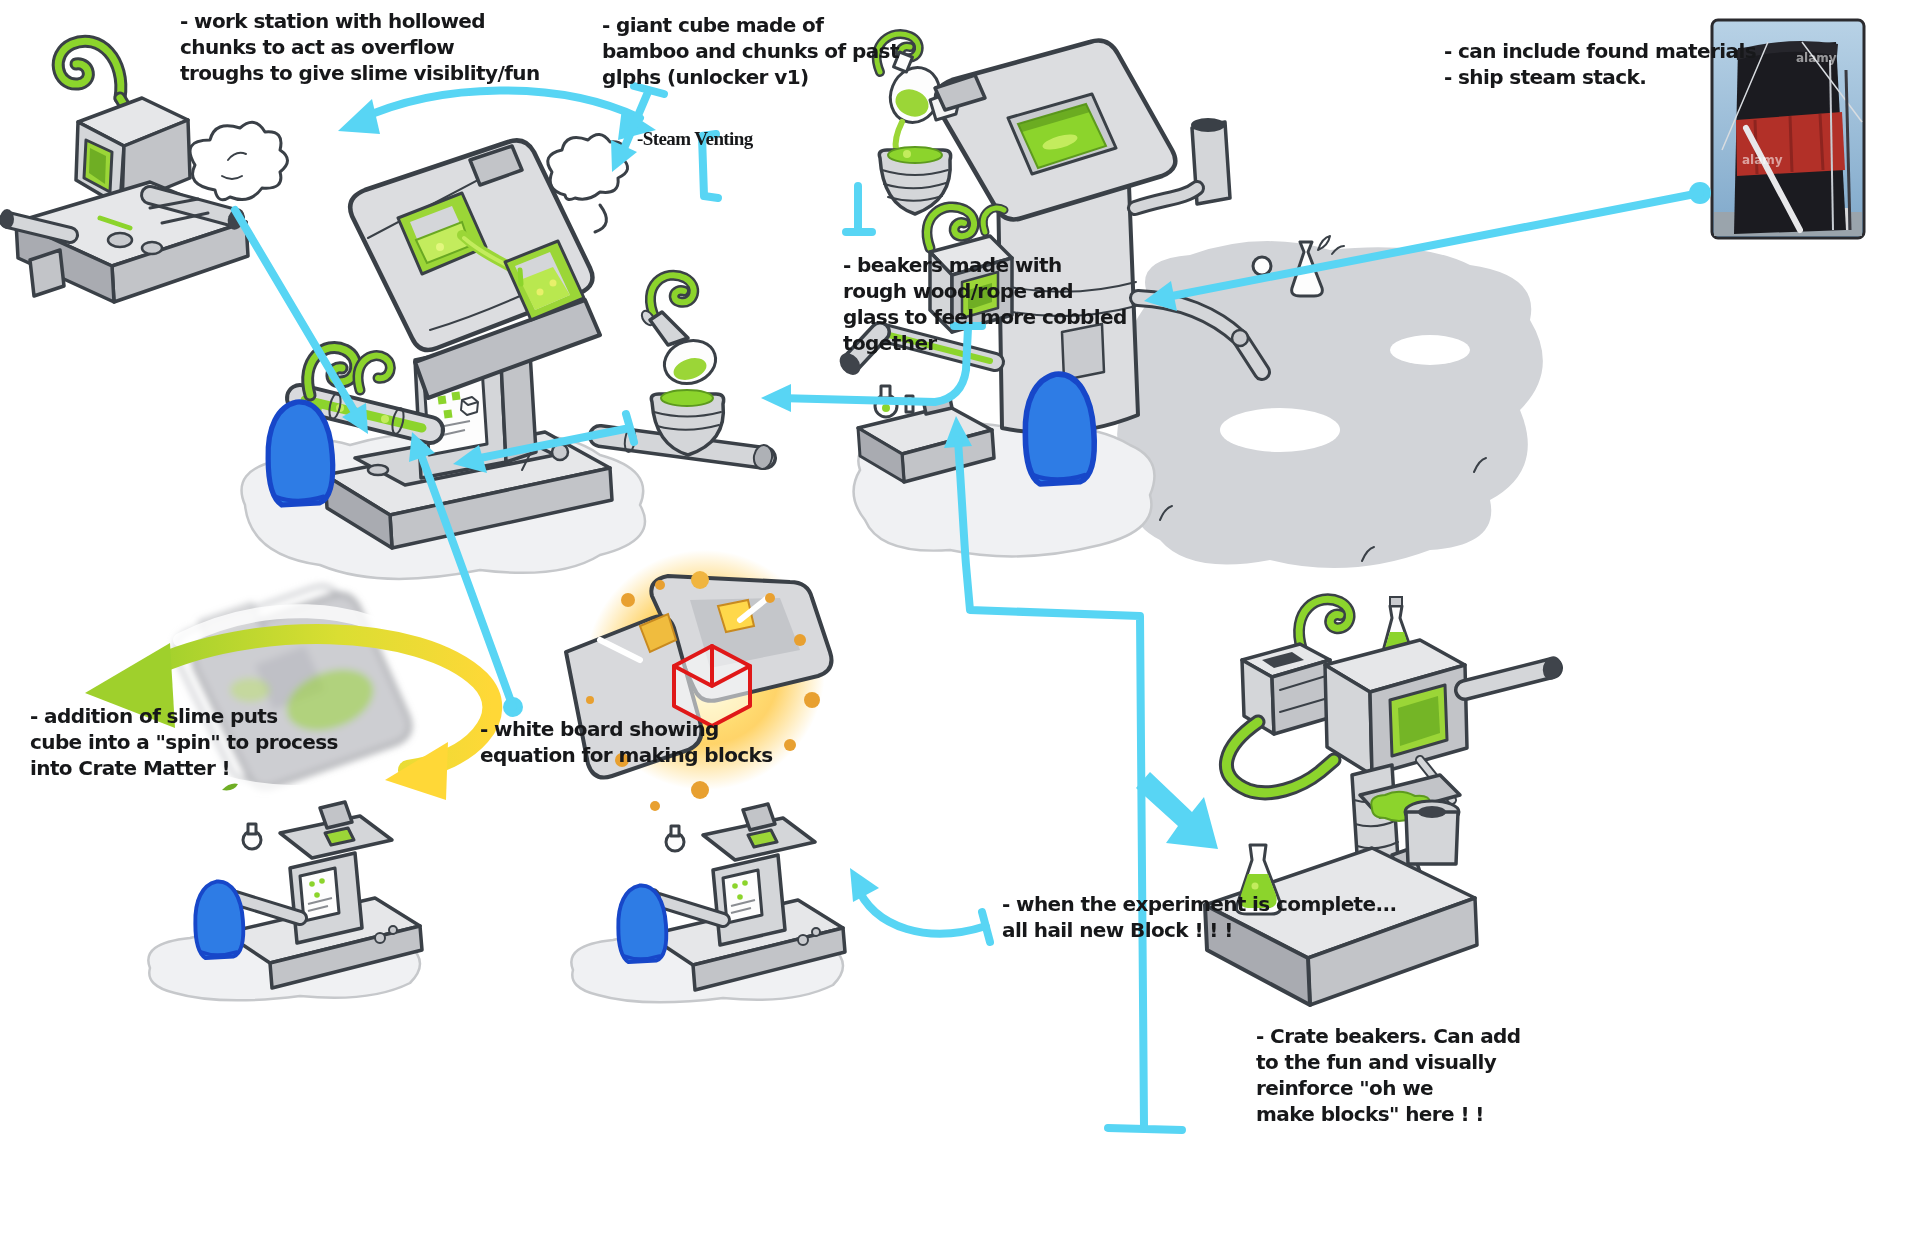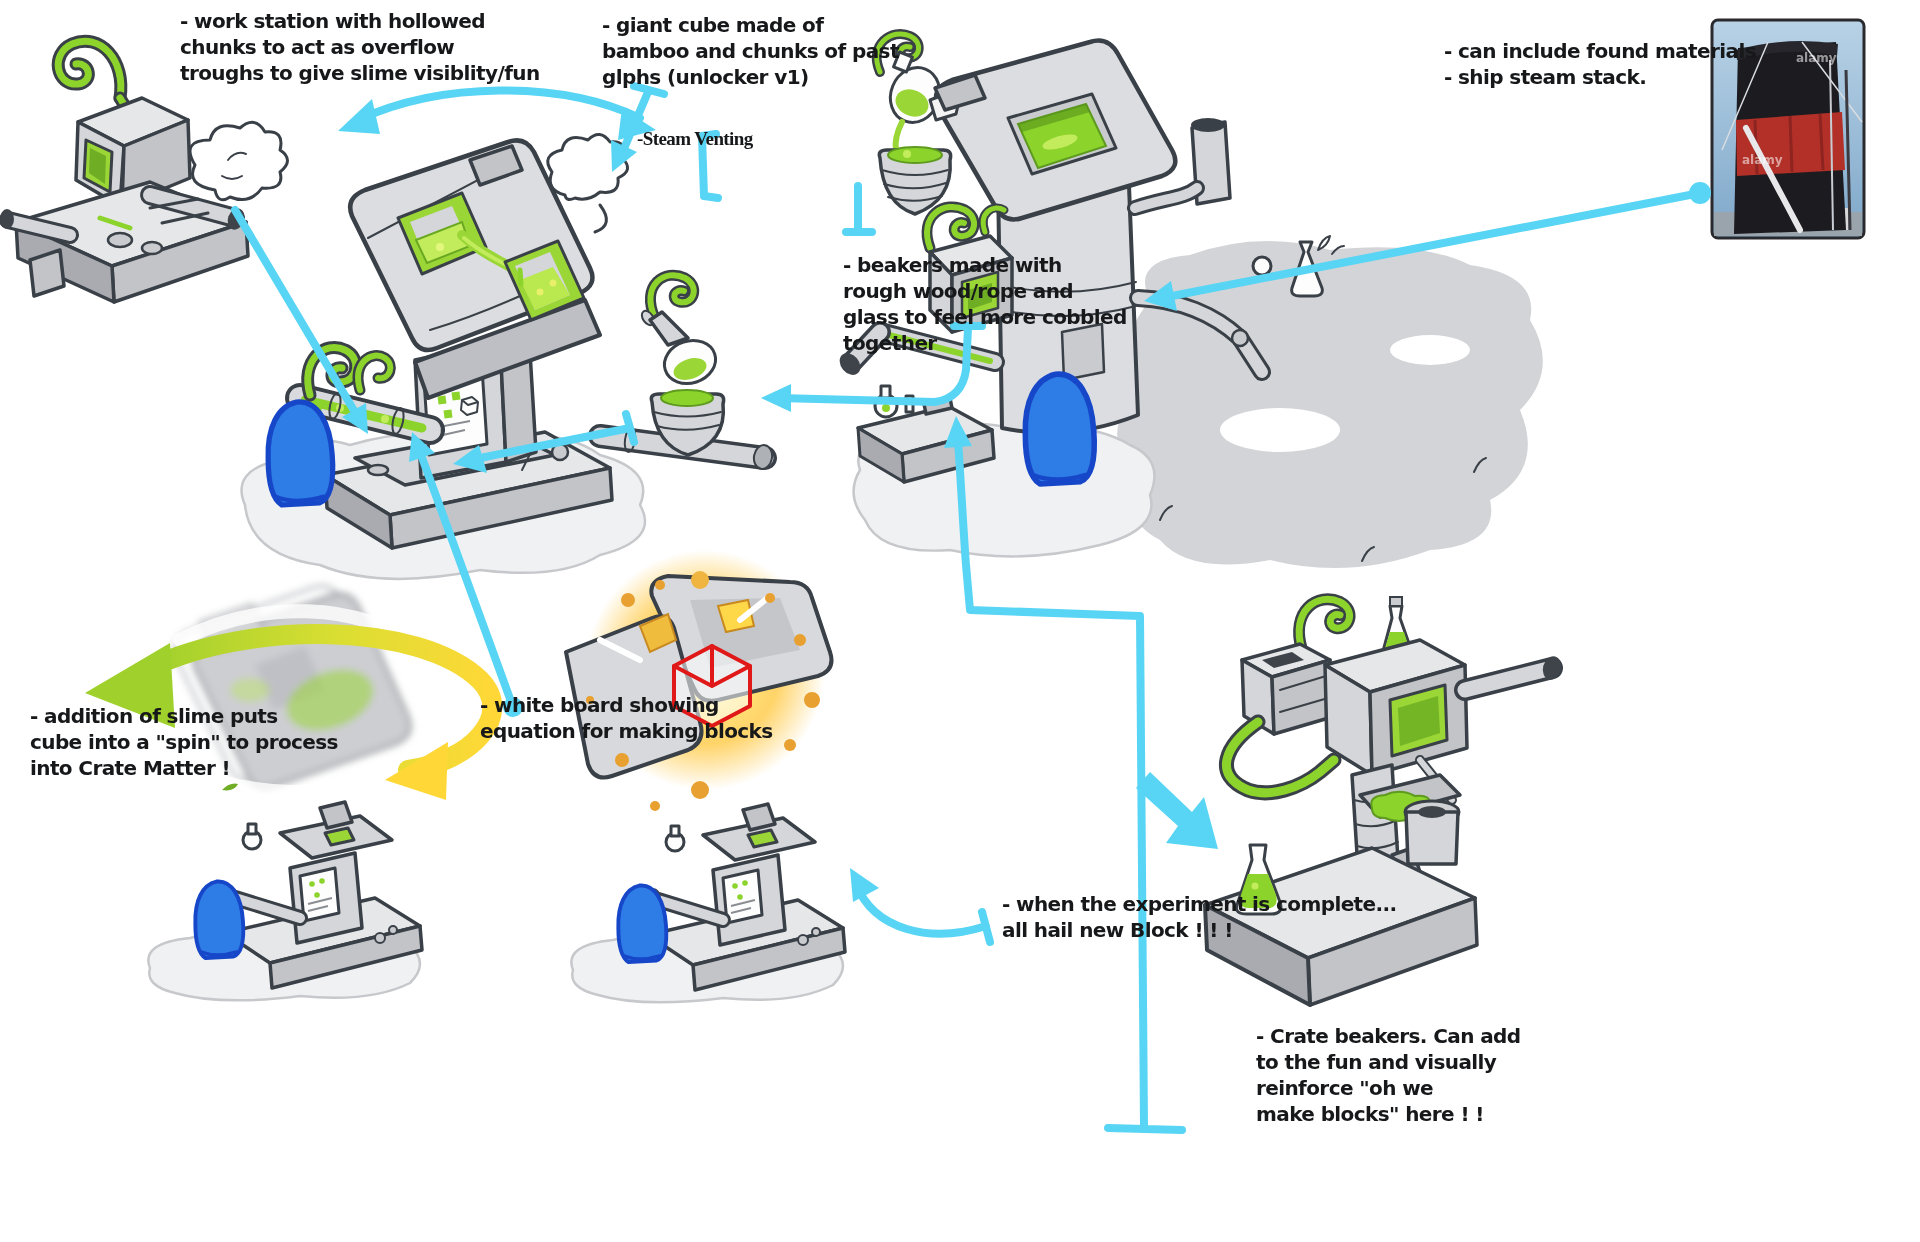--- a/index.html
+++ b/index.html
@@ -9,21 +9,21 @@
   .note{position:absolute;white-space:pre-line;color:#17181a;font-weight:bold;
         font-size:20px;line-height:26px;letter-spacing:-0.6px;}
   .note-sm{font-size:19px;line-height:25px;}
   #note-work-station{left:180px;top:8px;}
   #note-giant-cube{left:602px;top:12px;}
   #note-steam-venting{left:637px;top:126px;font-family:Liberation Serif, serif;}
   #note-beakers{left:843px;top:252px;}
   #note-found-materials{left:1412px;top:38px;margin-left:32px;}
   #note-monsters{left:10px;top:399px;}
   #note-spin{left:30px;top:703px;}
-  #note-whiteboard{left:480px;top:692px;}
+  #note-whiteboard{left:480px;top:716px;}
   #note-complete{left:1002px;top:891px;}
   #note-crate-beakers{left:1243px;top:1023px;margin-left:13px;}
   
   .ink2{stroke:#3a4047;stroke-width:2;fill:none;stroke-linecap:round;stroke-linejoin:round}
   .ink3{stroke:#3a4047;stroke-width:3;fill:none;stroke-linecap:round;stroke-linejoin:round}
   .grayA{fill:#e6e7e9;stroke:#3a4047;stroke-width:3.5;stroke-linejoin:round}
   .grayB{fill:#d4d6d9;stroke:#3a4047;stroke-width:3.5;stroke-linejoin:round}
   .grayC{fill:#c2c4c8;stroke:#3a4047;stroke-width:3.5;stroke-linejoin:round}
   .whiteF{fill:#fdfdfd;stroke:#3a4047;stroke-width:3;stroke-linejoin:round}
   .greenF{fill:#8cd42c;stroke:#5d9a1e;stroke-width:2;stroke-linejoin:round}

